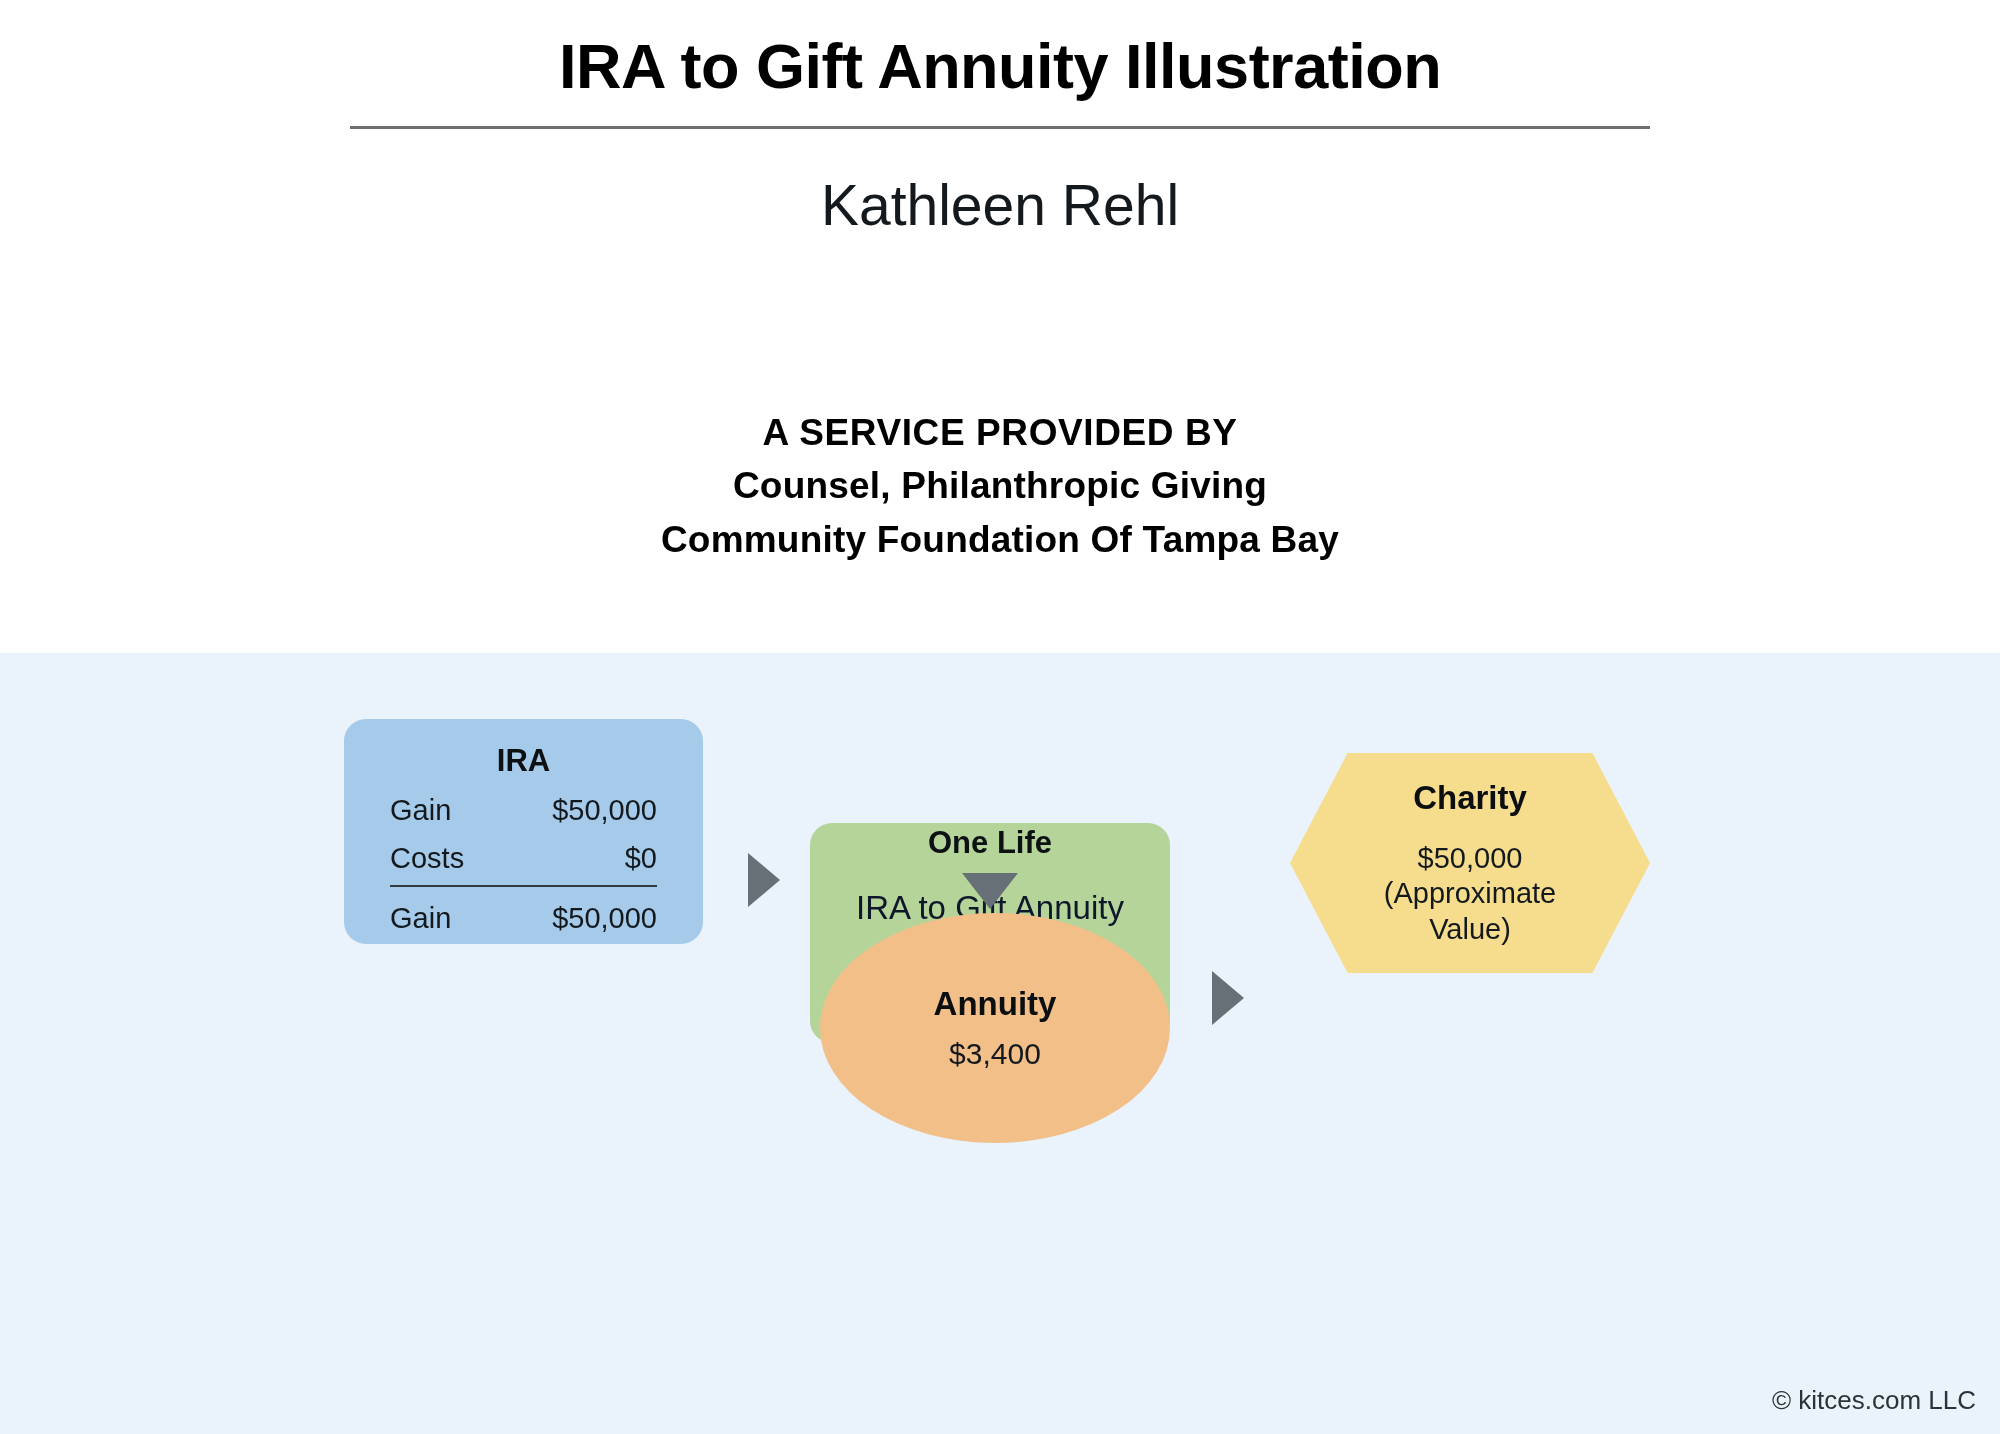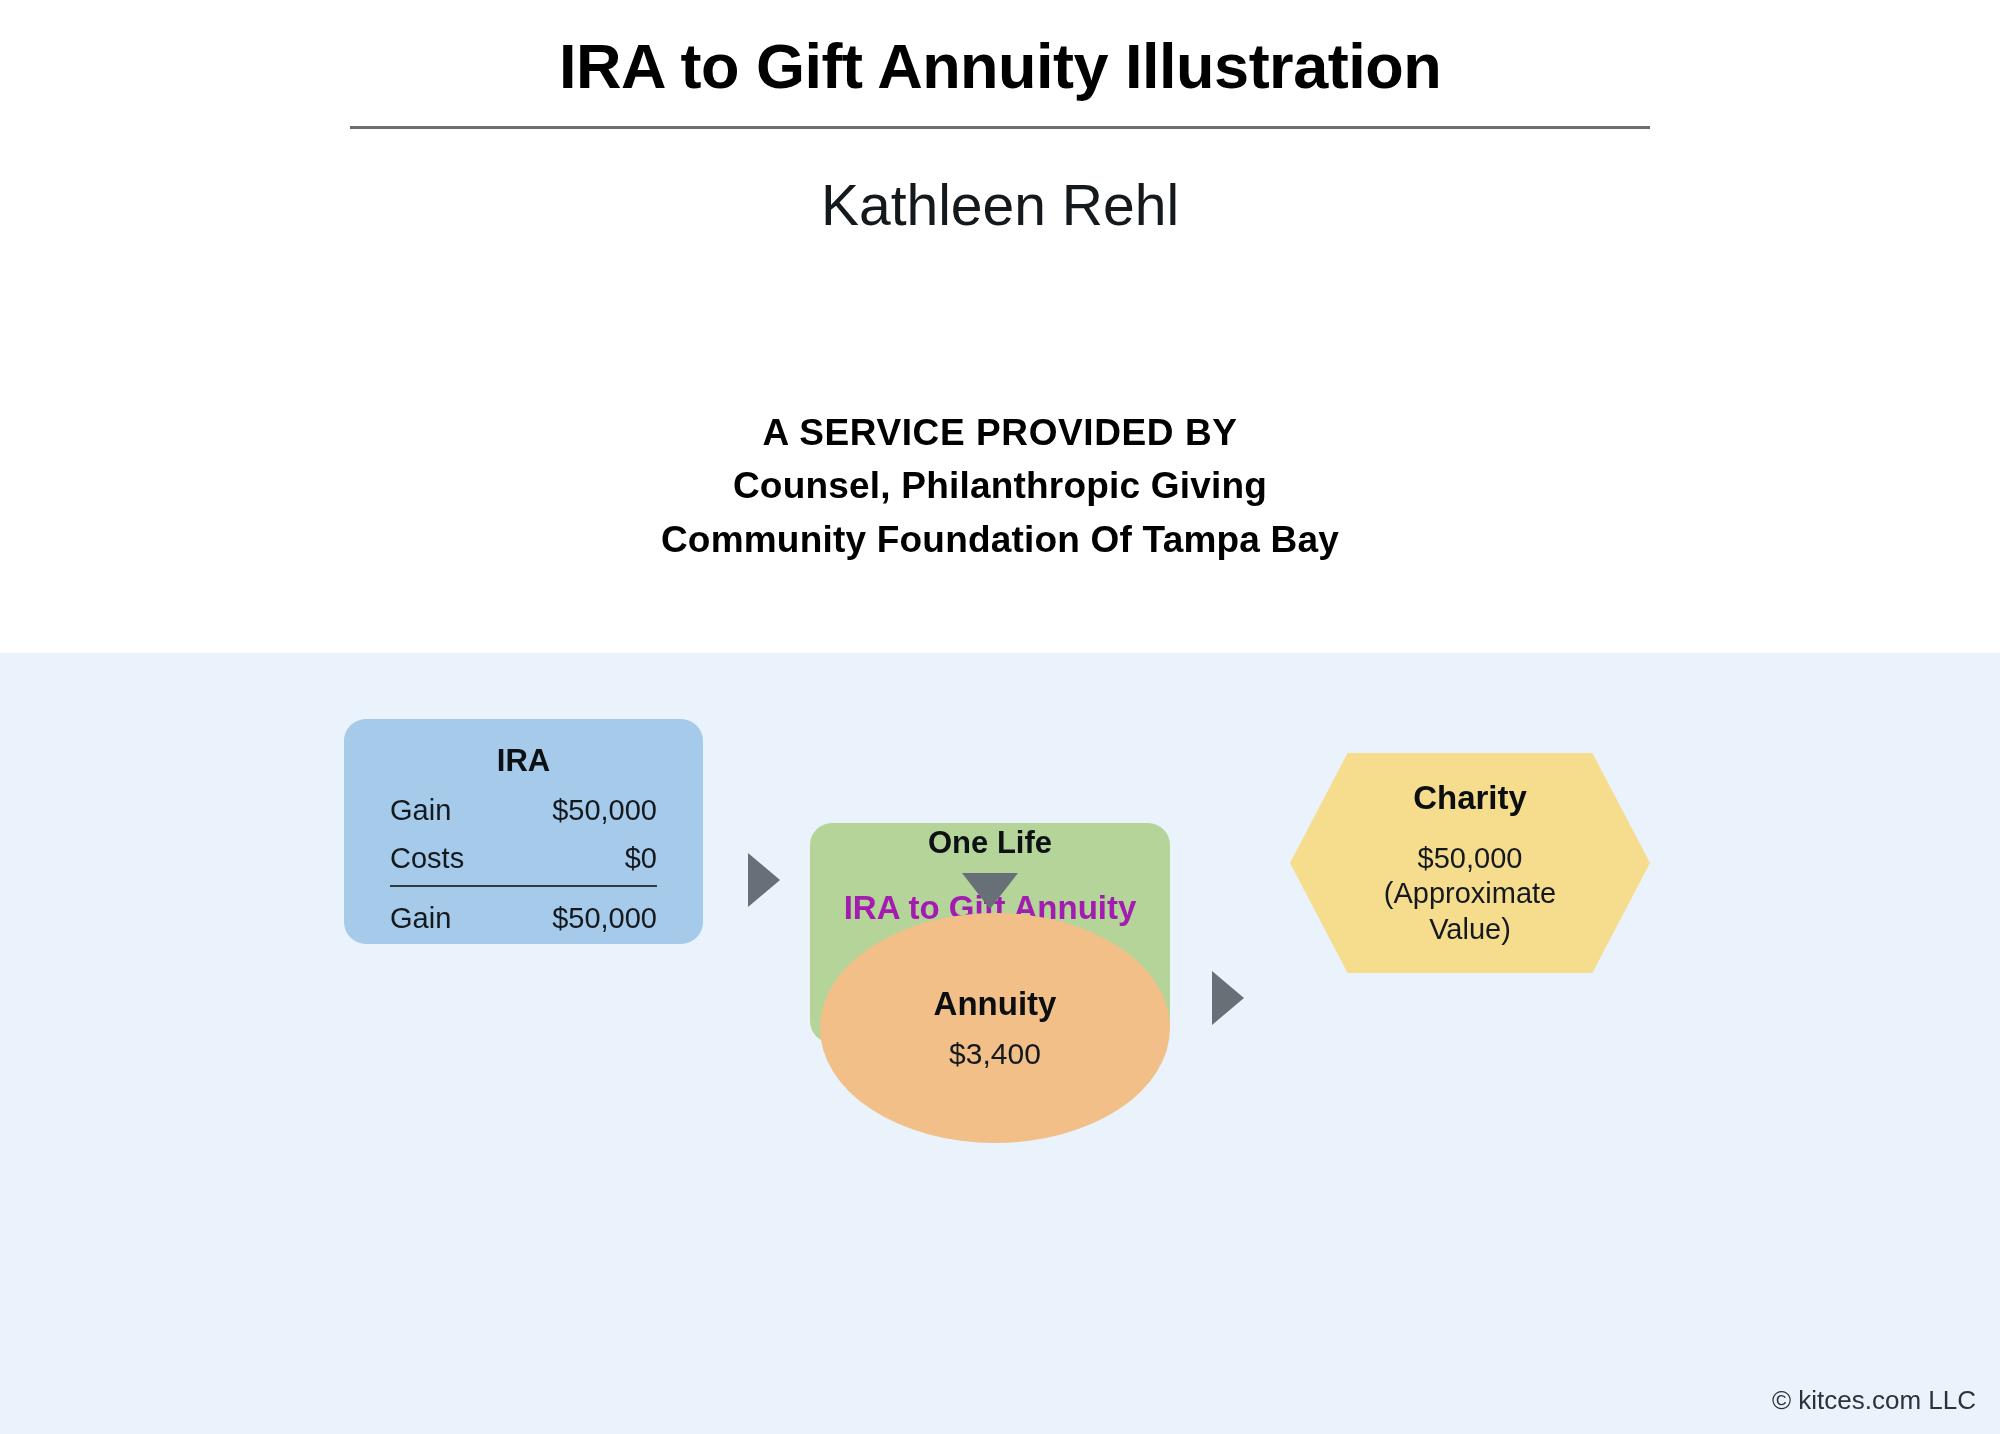--- a/index.html
+++ b/index.html
@@ -162,22 +162,22 @@
     background: #b5d49a;
     border-radius: 22px;
     box-sizing: border-box;
     display: flex;
     flex-direction: column;
     justify-content: center;
     align-items: center;
   }
   #gift-title {
     font-size: 33px;
-    font-weight: bold;
-    color: #a21caf;
+    font-weight: normal;
+    color: #0f172a;
     margin-bottom: 16px;
   }
   #gift-amount {
     font-size: 30px;
     font-weight: 400;
     color: #14191d;
   }
 
   
   #charity-hex {

